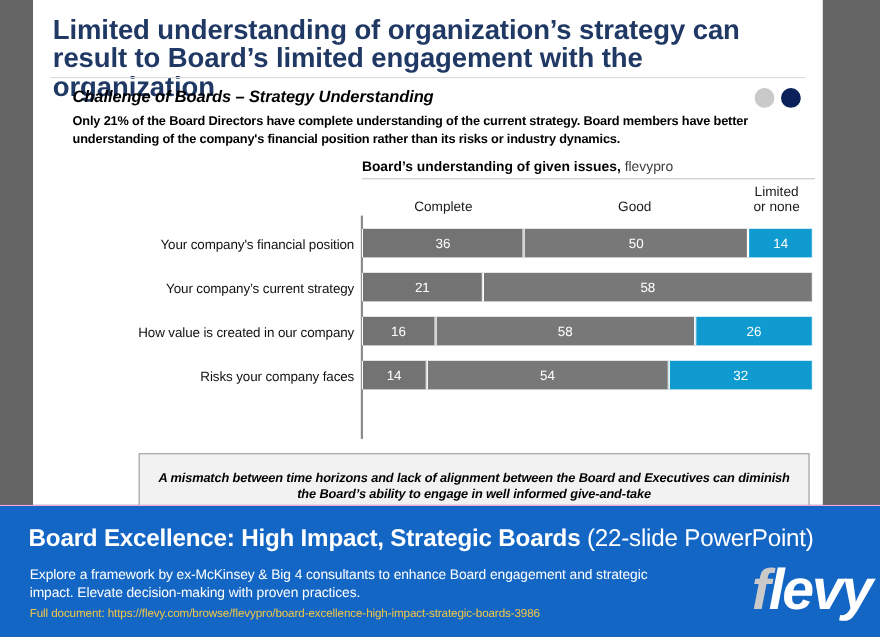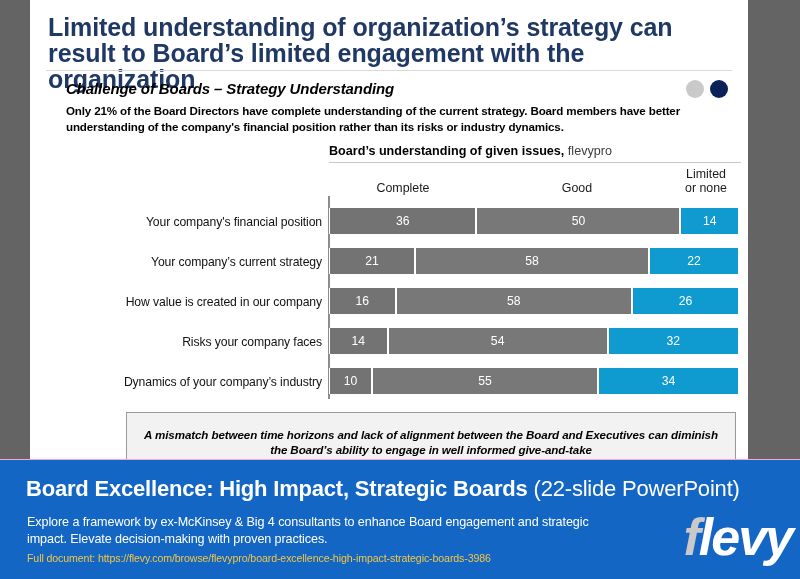--- a/index.html
+++ b/index.html
@@ -286,47 +286,38 @@
           <div class="seg complete" style="flex: 36 0 0px;">36</div>
           <div class="seg good" style="flex: 50 0 0px;">50</div>
           <div class="seg limited" style="flex: 14 0 0px;">14</div>
         </div>
       </div>
       <div class="row">
         <div class="row-label">Your company’s current strategy</div>
         <div class="bar">
           <div class="seg complete" style="flex: 21 0 0px;">21</div>
           <div class="seg good" style="flex: 58 0 0px;">58</div>
-          <div class="seg limited" style="flex: 22 0 0px;">22</div>
         </div>
       </div>
       <div class="row">
         <div class="row-label">How value is created in our company</div>
         <div class="bar">
           <div class="seg complete" style="flex: 16 0 0px;">16</div>
           <div class="seg good" style="flex: 58 0 0px;">58</div>
           <div class="seg limited" style="flex: 26 0 0px;">26</div>
         </div>
       </div>
       <div class="row">
         <div class="row-label">Risks your company faces</div>
         <div class="bar">
           <div class="seg complete" style="flex: 14 0 0px;">14</div>
           <div class="seg good" style="flex: 54 0 0px;">54</div>
           <div class="seg limited" style="flex: 32 0 0px;">32</div>
         </div>
       </div>
-      <div class="row">
-        <div class="row-label">Dynamics of your company’s industry</div>
-        <div class="bar">
-          <div class="seg complete" style="flex: 10 0 0px;">10</div>
-          <div class="seg good" style="flex: 55 0 0px;">55</div>
-          <div class="seg limited" style="flex: 34 0 0px;">34</div>
-        </div>
-      </div>
     </div>
 
   <div id="callout">
     <div id="callout-text">A mismatch between time horizons and lack of alignment between the Board and Executives can diminish the Board’s ability to engage in well informed give-and-take</div>
   </div>
 
 </div>
 
 <div id="banner">
   <div id="banner-title"><b>Board Excellence: High Impact, Strategic Boards</b><span class="light"> (22-slide PowerPoint)</span></div>

